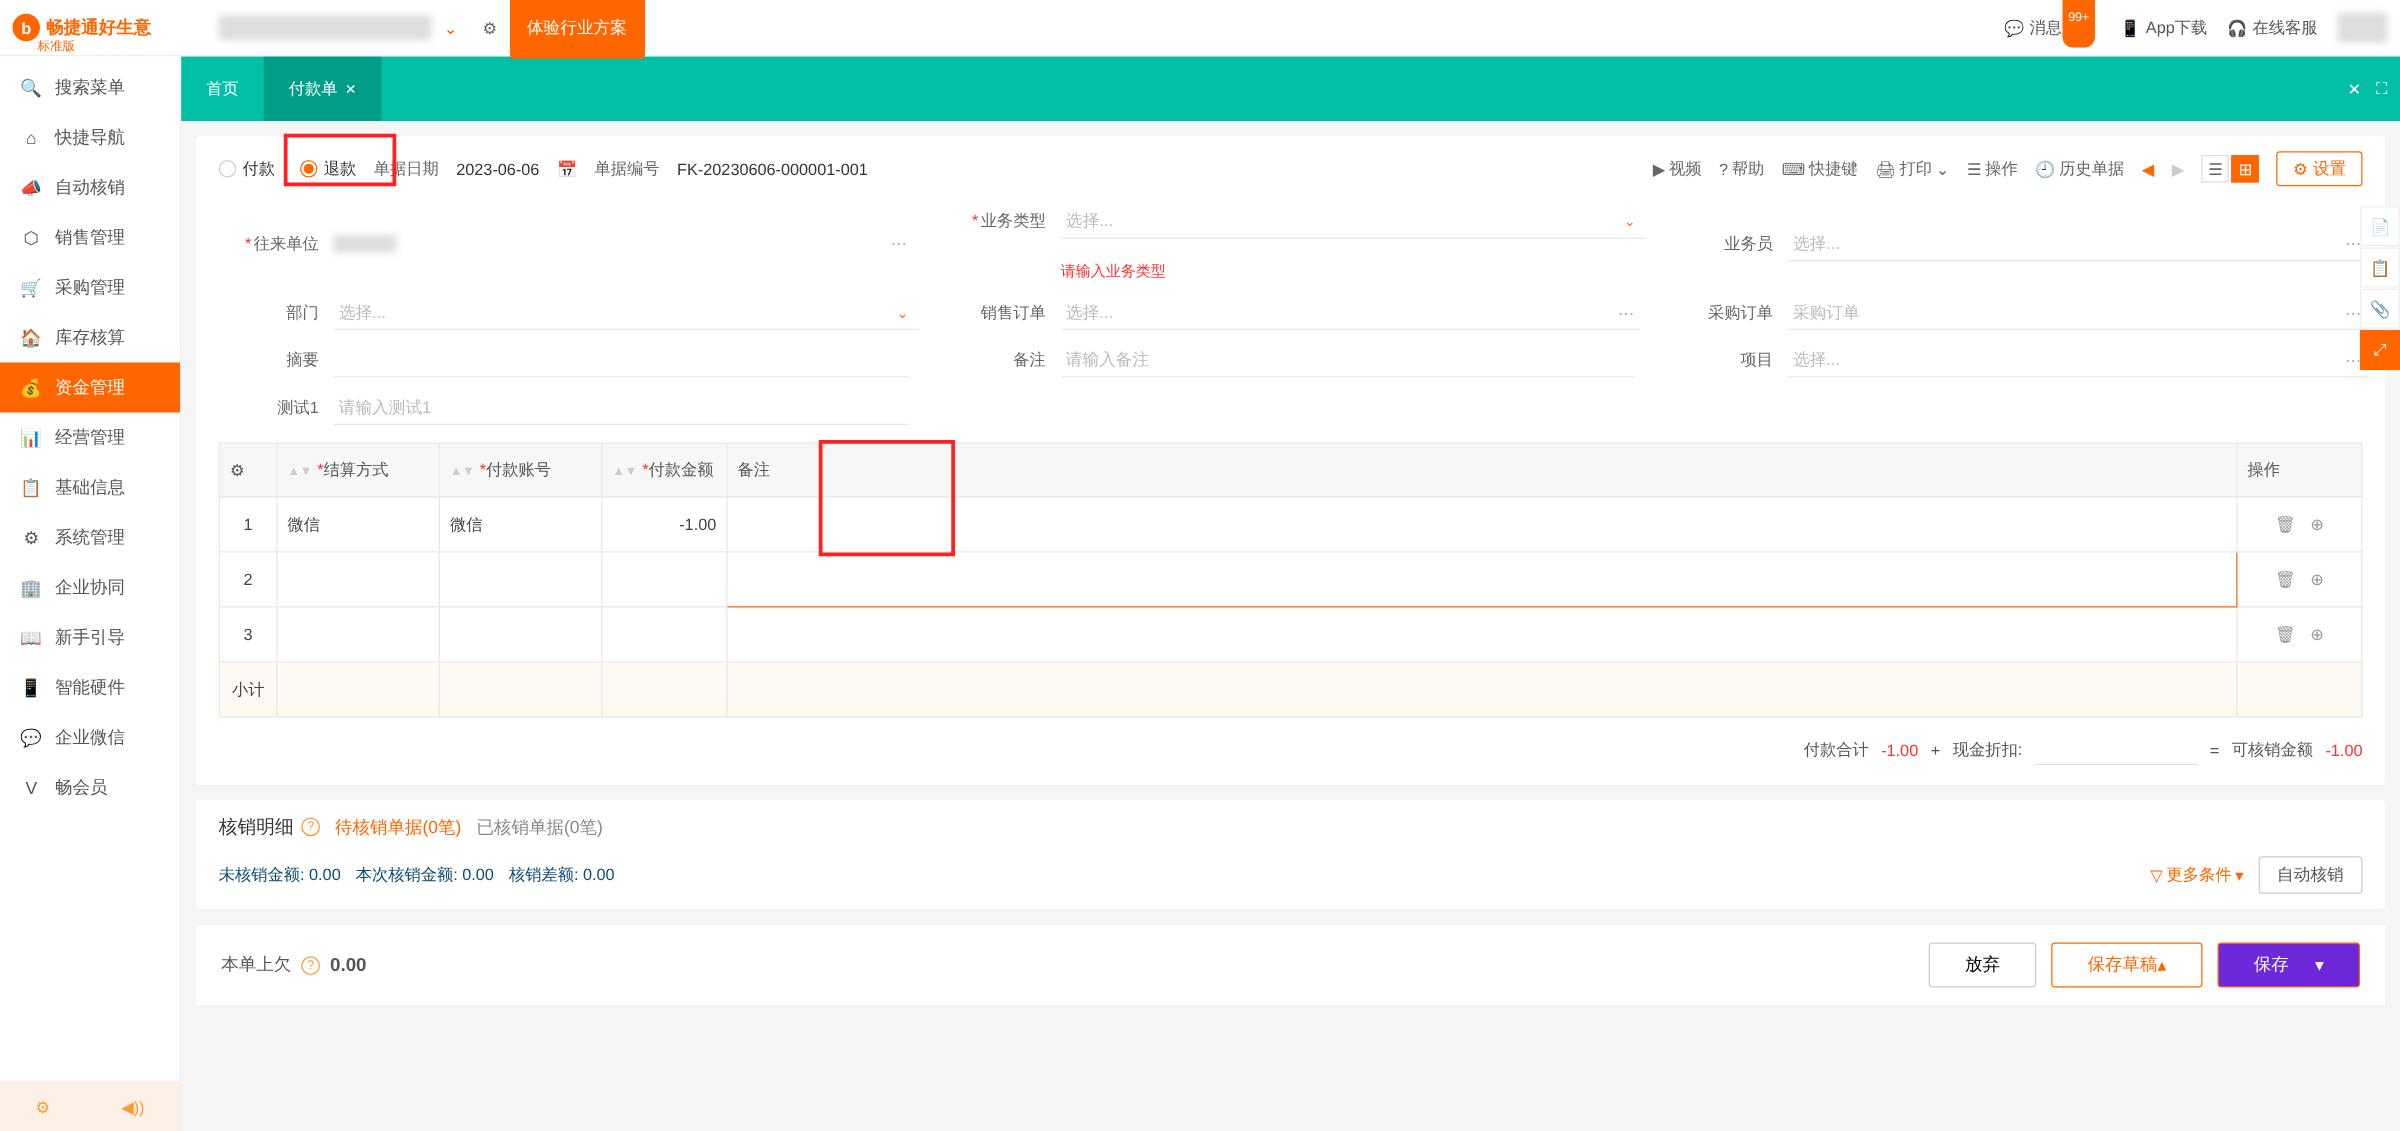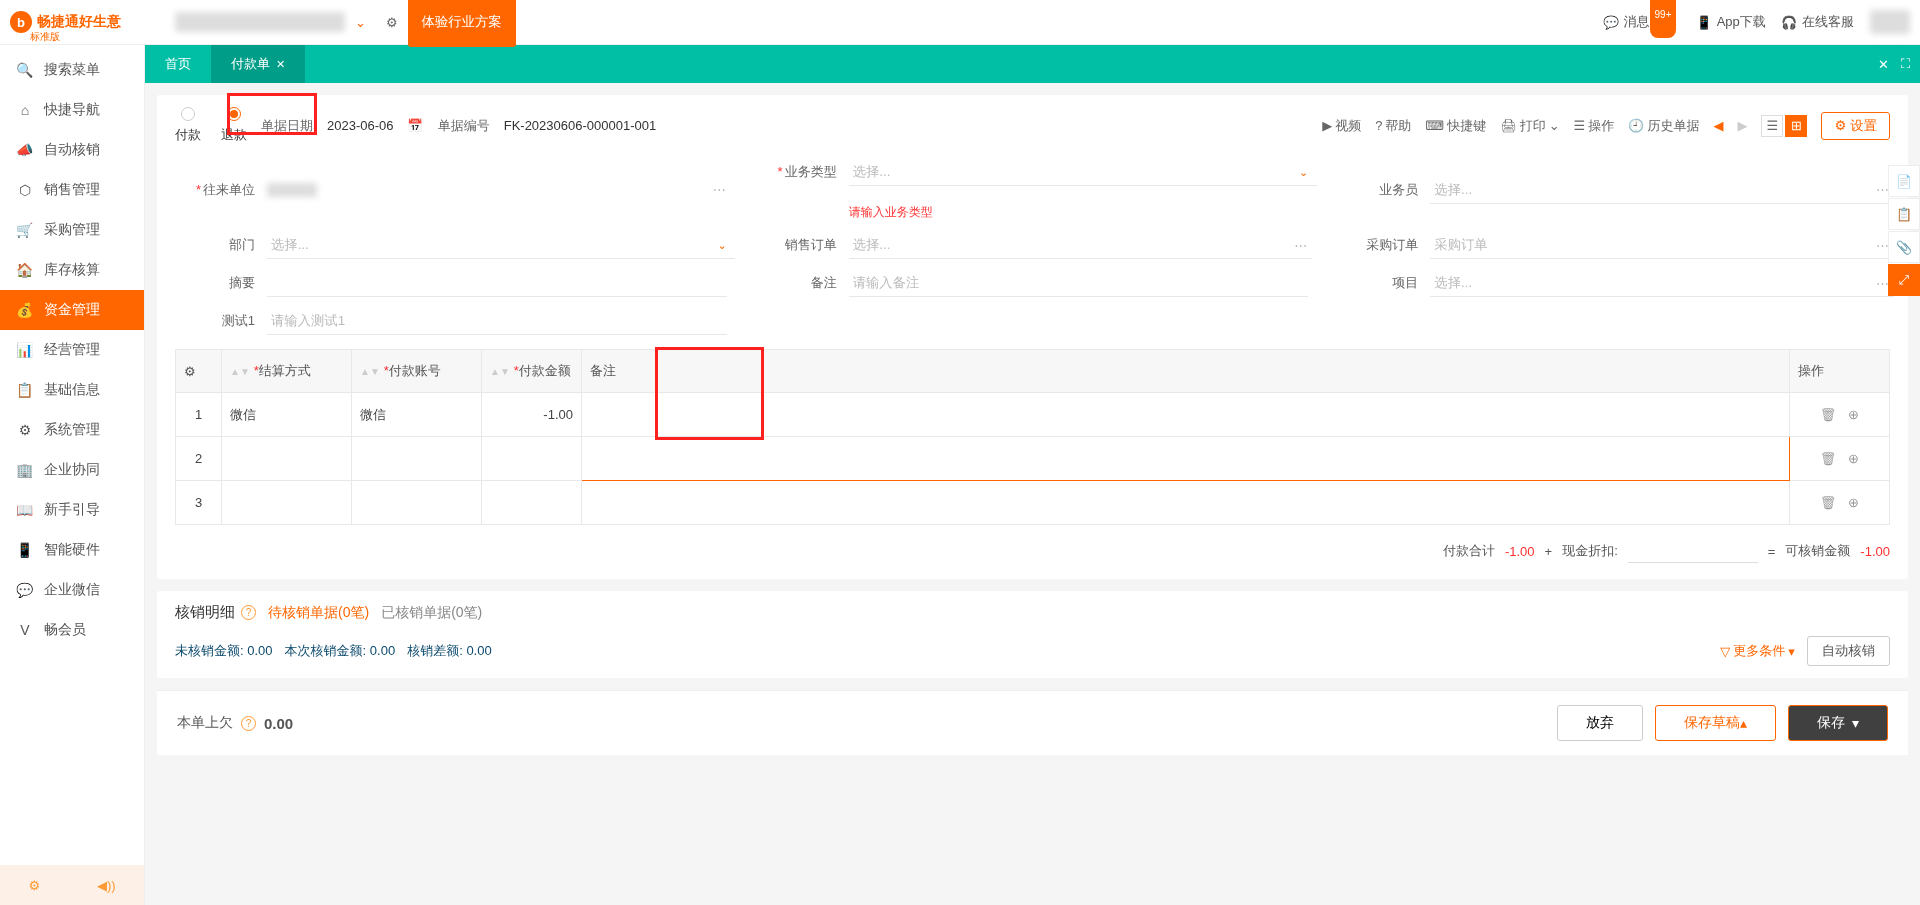--- a/index.html
+++ b/index.html
@@ -25,33 +25,33 @@
     
     .sidebar { width: 145px; background: #fff; padding-top: 50px; display: flex; flex-direction: column; border-right: 1px solid #eee; position: relative; }
     .side-item { display: flex; align-items: center; padding: 11px 16px; color: #555; cursor: pointer; gap: 10px; font-size: 14px; }
     .side-item.active { background: #ff6600; color: #fff; }
     .side-item .ico { width: 18px; text-align: center; }
     .side-bottom { position: absolute; bottom: 0; left: 0; right: 0; background: #fdf0e6; height: 40px; display: flex; align-items: center; justify-content: space-around; }
     .side-bottom .ico { color: #ff9933; cursor: pointer; }
     
     
     .main { flex: 1; display: flex; flex-direction: column; margin-top: 45px; position: relative; }
-    .tabbar { background: #00bfa5; height: 38px; display: flex; align-items: stretch; }
+    .tabbar { background: #00bfa5; height: 52px; display: flex; align-items: stretch; }
     .tab { padding: 0 20px; color: #fff; display: flex; align-items: center; cursor: pointer; gap: 6px; }
     .tab.active { background: #009e88; }
     .tab-close { font-size: 11px; }
     .tabbar-right { margin-left: auto; display: flex; align-items: center; padding-right: 10px; gap: 12px; color: #fff; }
     
     .content-wrap { flex: 1; padding: 12px; overflow-y: auto; background: #f5f5f5; }
     .panel { background: #fff; border-radius: 3px; padding: 12px 18px; margin-bottom: 12px; }
     
     
     .doc-header { display: flex; align-items: center; gap: 14px; margin-bottom: 14px; position: relative; }
     .radio-group { display: flex; align-items: center; gap: 20px; }
-    .radio { display: flex; align-items: center; gap: 5px; cursor: pointer; flex-direction: column; }
+    .radio { display: flex; align-items: center; gap: 5px; cursor: pointer; }
     .radio-circle { width: 14px; height: 14px; border: 1px solid #ccc; border-radius: 50%; display: inline-flex; align-items: center; justify-content: center; }
     .radio.checked .radio-circle { border-color: #ff6600; }
     .radio.checked .radio-circle::after { content: ''; width: 8px; height: 8px; background: #ff6600; border-radius: 50%; }
     .red-box1 { position: absolute; left: 52px; top: -14px; width: 90px; height: 42px; border: 3px solid #ff2020; z-index: 5; pointer-events: none; }
     .label-inline { color: #666; }
     .date-val { color: #333; font-weight: 500; }
     .cal-ico { color: #ff6600; }
     .doc-actions { margin-left: auto; display: flex; align-items: center; gap: 14px; color: #666; font-size: 13px; }
     .doc-actions .lnk { display: flex; align-items: center; gap: 3px; cursor: pointer; }
     .btn-outline-orange { border: 1px solid #ff6600; color: #ff6600; background: #fff; padding: 4px 12px; border-radius: 3px; cursor: pointer; display: flex; align-items: center; gap: 4px; }
@@ -101,21 +101,21 @@
     .detail-actions { margin-left: auto; display: flex; align-items: center; gap: 12px; }
     .filter-lnk { color: #ff6600; cursor: pointer; display: flex; align-items: center; gap: 3px; }
     .btn-outline { border: 1px solid #ccc; background: #fff; padding: 5px 14px; border-radius: 3px; cursor: pointer; color: #555; }
     
     
     .footer { background: #fff; padding: 14px 20px; display: flex; align-items: center; border-top: 1px solid #eee; }
     .footer-left { display: flex; align-items: center; gap: 8px; color: #555; font-size: 14px; }
     .footer-left .val { font-weight: bold; font-size: 15px; }
     .footer-btns { margin-left: auto; display: flex; gap: 12px; }
     .btn { padding: 8px 28px; border: 1px solid #ccc; background: #fff; border-radius: 3px; cursor: pointer; font-size: 14px; }
-    .btn-primary { background: #404040; color: #fff; border-color: #ff6600; display: flex; align-items: center; gap: 7px; }
+    .btn-primary { background: #6d28d9; color: #fff; border-color: #ff6600; display: flex; align-items: center; gap: 21px; }
     .btn-draft { border-color: #ff6600; color: #ff6600; display: flex; align-items: center; gap: 0; }
     
     
     .right-rail { position: absolute; right: 0; top: 120px; display: flex; flex-direction: column; gap: 1px; }
     .rail-btn { width: 32px; height: 32px; background: #fff; border: 1px solid #eee; display: flex; align-items: center; justify-content: center; color: #888; cursor: pointer; }
     .rail-btn.active { background: #ff6600; color: #fff; border-color: #ff6600; }
   </style>
 </head>
 <body>
 
@@ -370,20 +370,28 @@
                 <td class="col-idx">3</td>
                 <td></td>
                 <td></td>
                 <td></td>
                 <td></td>
                 <td class="col-act">
                   <span class="act-ico">🗑</span>
                   <span class="act-ico">⊕</span>
                 </td>
               </tr>
+              <tr class="subtotal-row">
+                <td class="col-idx">小计</td>
+                <td></td>
+                  <td></td>
+                  <td></td>
+                  <td></td>
+                  <td></td>
+              </tr>
             </tbody>
           </table>
         </div>
 
         <div class="summary">
           <span>付款合计</span>
           <span class="neg">-1.00</span>
           <span>+</span>
           <span>现金折扣:</span>
           <input style="">

